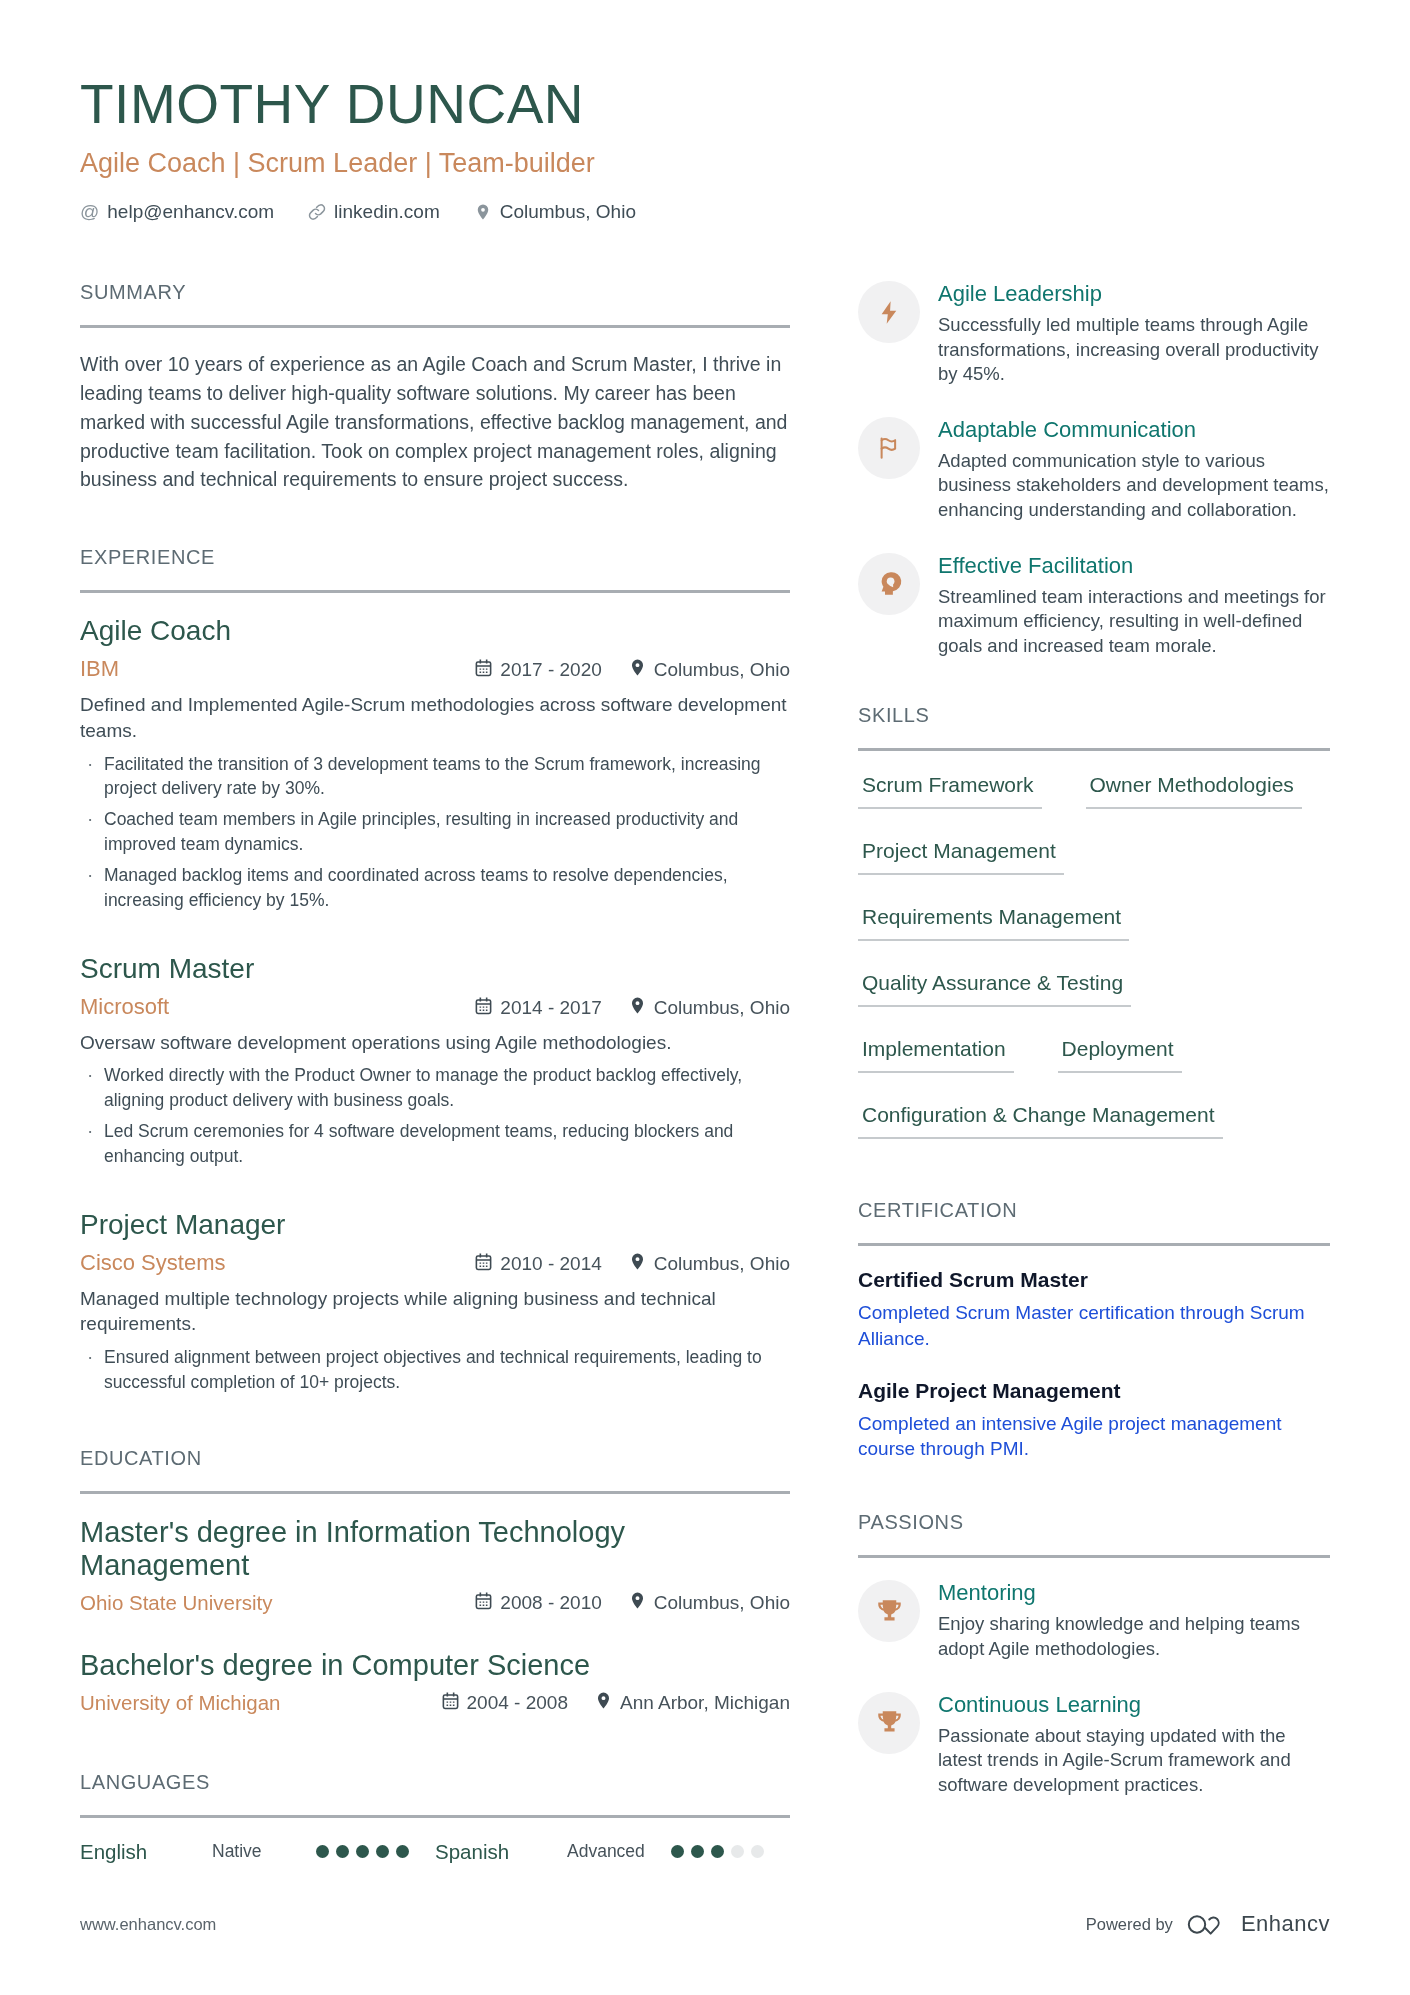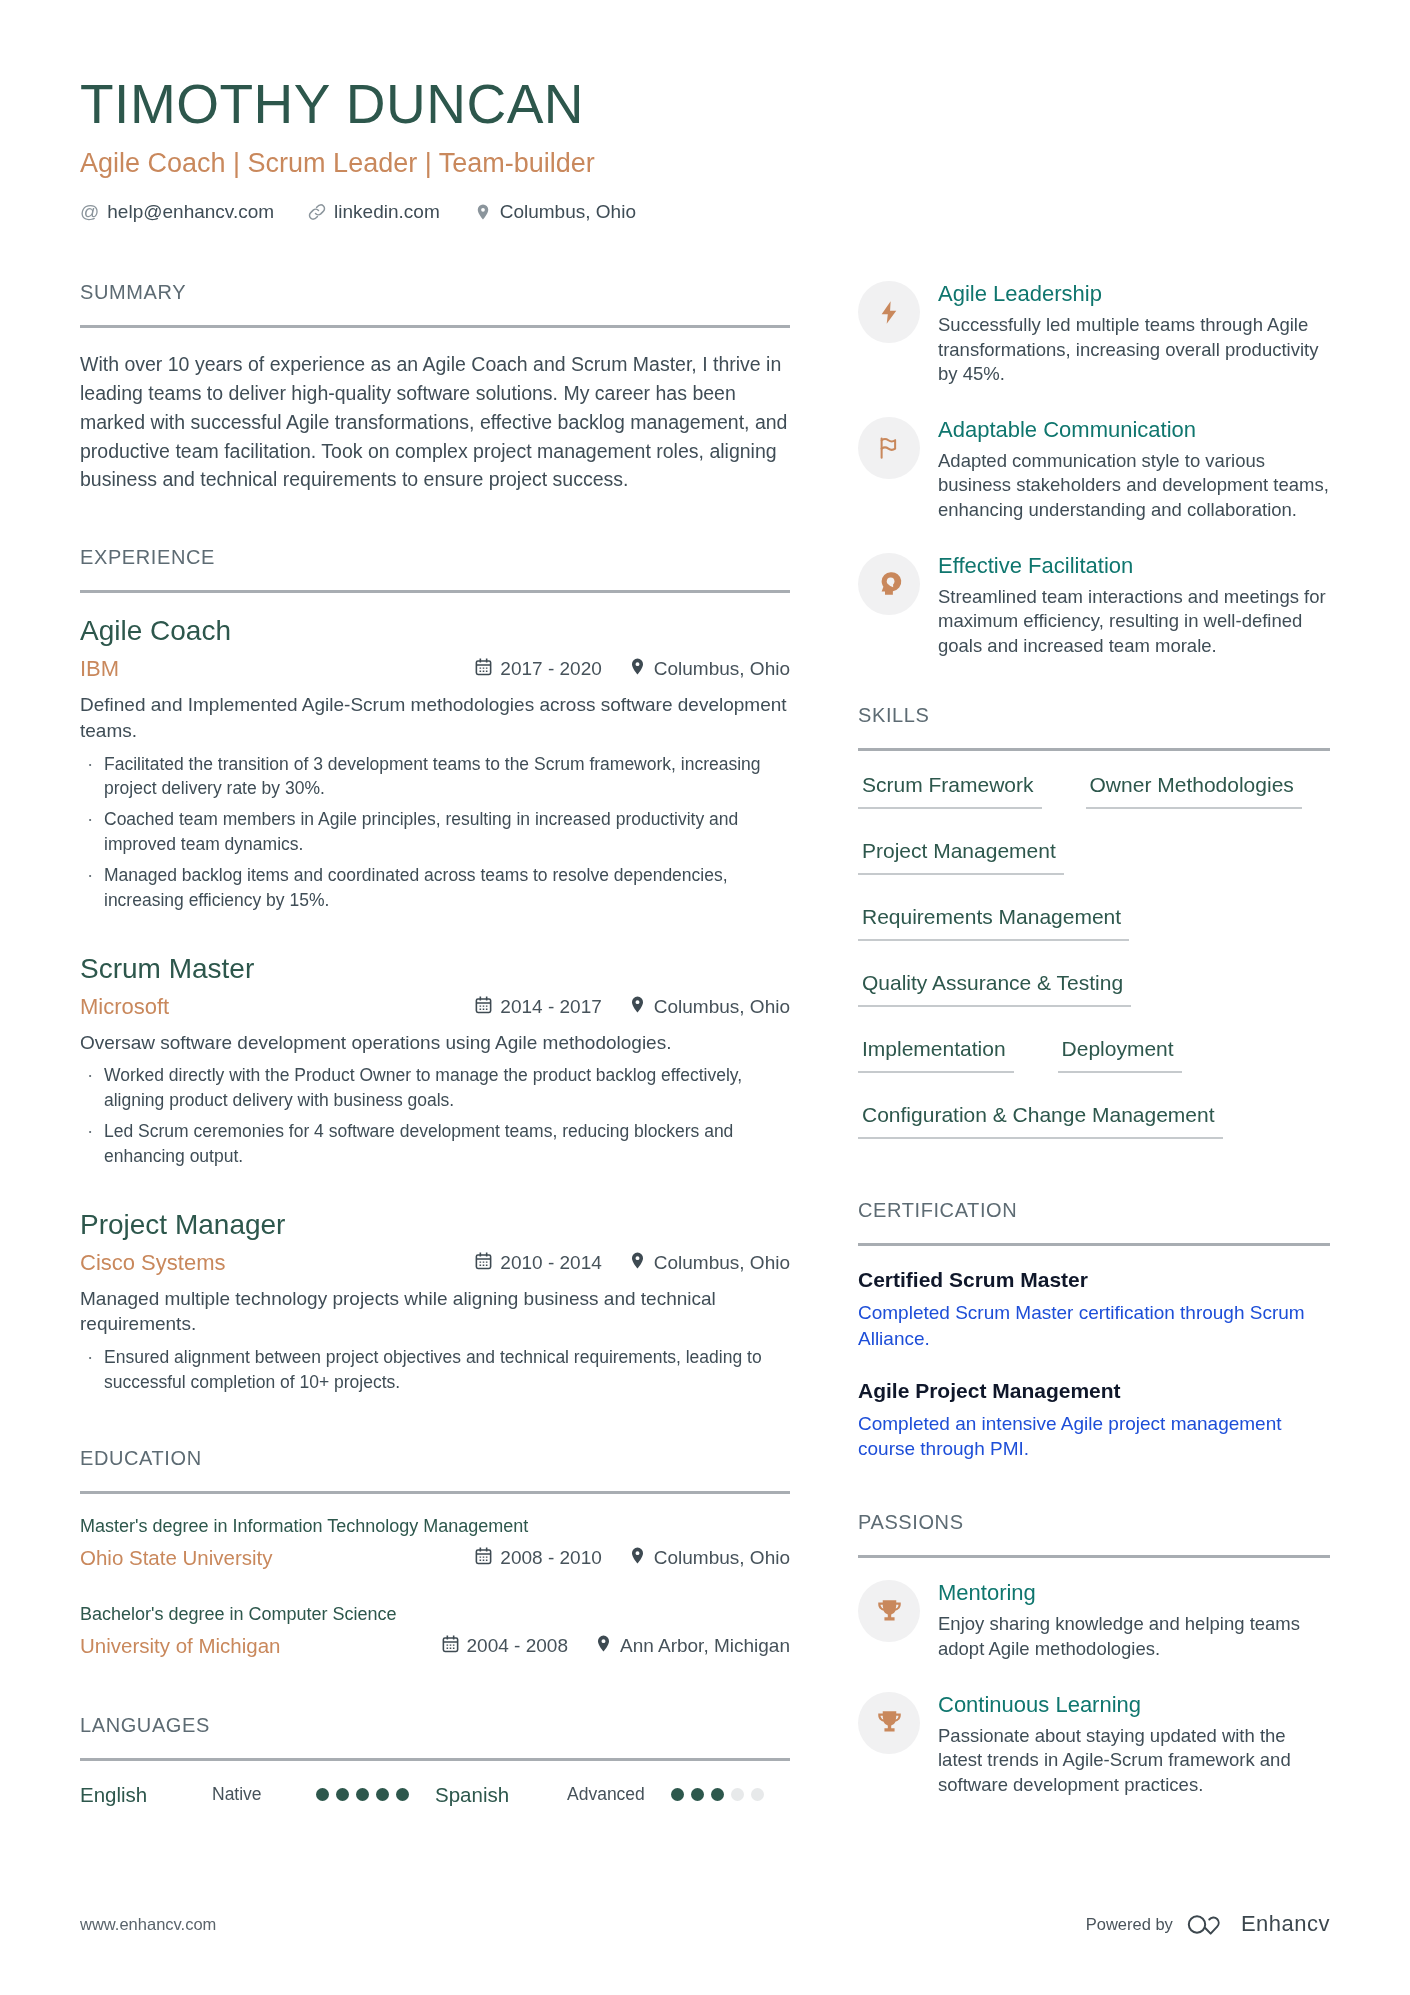--- a/index.html
+++ b/index.html
@@ -27,35 +27,35 @@
   .section { margin-bottom: 52px; }
   .sec-head {
     font-size: 20px; font-weight: 400; color: #5d6b73; letter-spacing: 0.6px;
     padding-bottom: 21px; border-bottom: 3px solid #a8adb2; margin-bottom: 22px;
   }
   
   .summary-text { font-size: 19.5px; line-height: 1.48; color: #3f4d56; }
   
   .job { margin-bottom: 40px; }
   .job-title { font-size: 28px; color: #2d574c; font-weight: 500; }
-  .meta-row { display: flex; align-items: center; margin-top: 9px; }
+  .meta-row { display: flex; align-items: flex-end; margin-top: 9px; }
   .company { font-size: 22px; color: #c9885c; }
   .meta-right { margin-left: auto; display: flex; align-items: center; gap: 26px; }
   .meta-chip { display: flex; align-items: center; gap: 7px; font-size: 19px; color: #46525a; }
   .meta-chip svg { width: 19px; height: 19px; color: #3e4a52; }
   .job-desc { font-size: 19px; line-height: 1.35; margin-top: 10px; color: #3f4d56; }
   .bullets { list-style: none; margin-top: 8px; }
   .bullets li {
     position: relative; padding-left: 24px; font-size: 17.5px; line-height: 1.42;
     color: #3f4d56; margin-bottom: 6px;
   }
   .bullets li::before { content: "·"; position: absolute; left: 7px; top: -1px; color: #6a757c; font-size: 19px; }
   
   .edu { margin-bottom: 34px; }
-  .edu-degree { font-size: 18px; color: #2d574c; font-weight: 500; }
+  .edu-degree { font-size: 29px; color: #2d574c; font-weight: 500; }
   .edu .company { font-size: 20.5px; }
   
   .lang-row { display: flex; }
   .lang-entry { flex: 1; display: flex; align-items: center; }
   .lang-name { font-size: 20.5px; color: #2d574c; width: 132px; }
   .lang-level { font-size: 17.5px; color: #46525a; width: 104px; }
   .lang-dots { display: flex; gap: 7px; align-items: center; }
   .dot { width: 13px; height: 13px; border-radius: 50%; background: #e7e9ea; display: inline-block; }
   .dot.filled { background: #2d574c; }
   

